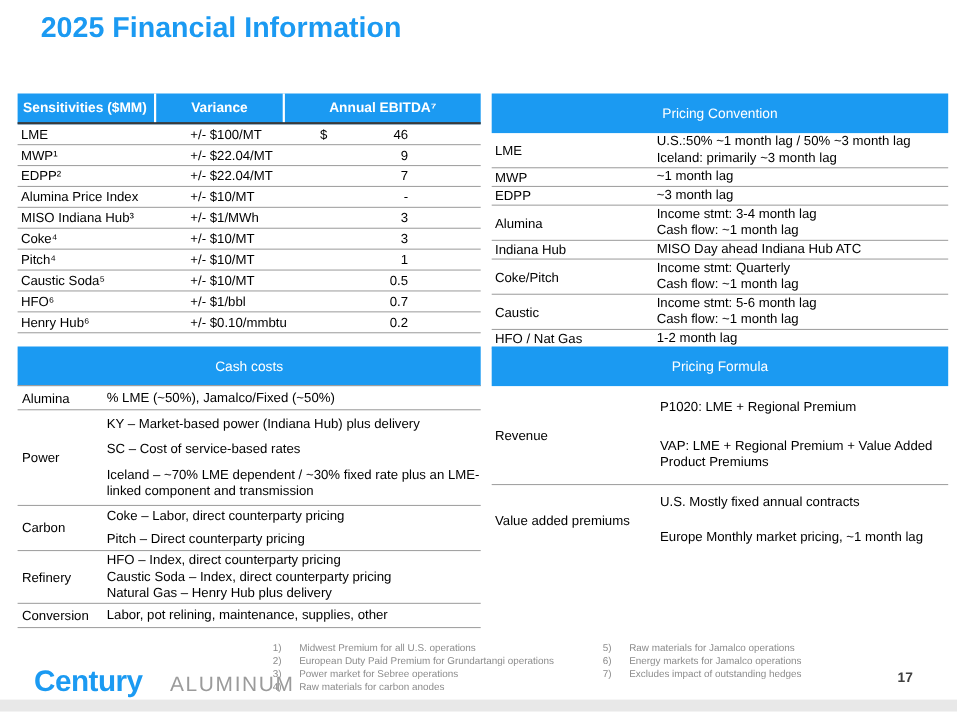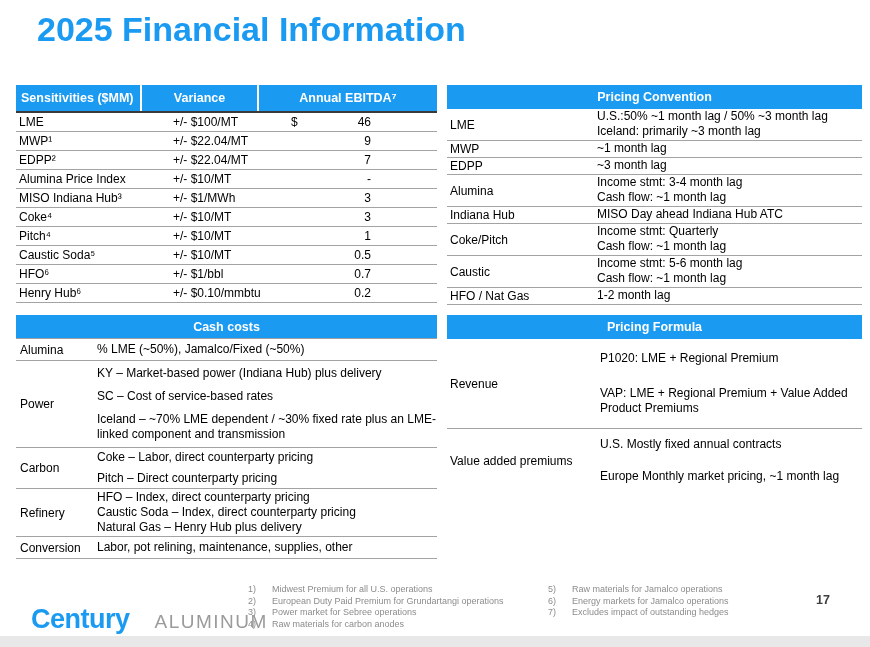--- a/index.html
+++ b/index.html
@@ -1,28 +1,28 @@
 <!DOCTYPE html>
 <html style="--accent: #1B9AF2; --border: #A3A3A3;"><head>
 <meta charset="utf-8">
 <style>
   :root { --accent: #1B9AF2; --border: #A3A3A3; }
   * { box-sizing: border-box; margin: 0; padding: 0; }
   body { background: #ffffff; font-family: "Liberation Sans", "DejaVu Sans", sans-serif; }
   .slide { position: relative; width: 870px; height: 647px; background: #fff; overflow: hidden; color: #000; }
 
-  .page-title { position: absolute; left: 37px; top: 10px; font-size: 34px; font-weight: bold; color: var(--accent); }
+  .page-title { position: absolute; left: 37px; top: 10px; font-size: 26px; font-weight: bold; color: var(--accent); }
 
   .tbl { position: absolute; font-size: 12px; }
   #sens    { left: 16px;  top: 85px;  width: 421px; }
   #conv    { left: 447px; top: 85px;  width: 415px; }
   #cash    { left: 16px;  top: 315px; width: 421px; }
   #formula { left: 447px; top: 315px; width: 415px; }
 
-  .tbl-header { height: 24px; background: var(--accent); color: #fff; font-weight: bold; font-size: 12.5px;
+  .tbl-header { height: 36px; background: var(--accent); color: #fff; font-weight: normal; font-size: 12.5px;
                 display: flex; align-items: center; justify-content: center; }
   .tbl-header.underline-light { border-bottom: 1px solid #9e9e9e; }
 
   
   .s-head { display: flex; height: 28px; background: var(--accent); color: #fff; font-weight: bold; font-size: 12.5px;
             border-bottom: 2px solid #3a3a3a; }
   .s-h1 { width: 124px; display: flex; align-items: center; padding-left: 5px; }
   .s-h2 { width: 117px; display: flex; align-items: center; justify-content: center; border-left: 2px solid #fff; }
   .s-h3 { flex: 1; display: flex; align-items: center; justify-content: center; border-left: 2px solid #fff; }
   .s-row { display: flex; align-items: center; height: 19px; border-bottom: 1px solid var(--border); }
@@ -62,21 +62,21 @@
   .fns { position: absolute; top: 584px; font-size: 9px; line-height: 11.5px; color: #8C8C8C; }
   #fn-left  { left: 248px; }
   #fn-right { left: 548px; }
   .fn { display: flex; }
   .fn-num { width: 24px; flex: none; }
 
   
   .logo { position: absolute; left: 31px; top: 604px; display: flex; align-items: baseline; white-space: nowrap; gap: 17px; }
   .logo-primary   { color: var(--accent); font-weight: bold; font-size: 27px; letter-spacing: -0.5px; }
   .logo-secondary { color: #9B9B9B; font-size: 19px; letter-spacing: 1.5px; margin-left: 8px; }
-  .page-number { position: absolute; left: 816px; top: 593px; font-size: 12.5px; font-weight: bold; color: #3f3f3f; }
+  .page-number { position: absolute; left: 816px; top: 609px; font-size: 12.5px; font-weight: bold; color: #3f3f3f; }
   .bottom-strip { position: absolute; left: 0; top: 636px; width: 870px; height: 11px; background: #e8e8e8; }
 </style>
 </head>
 <body>
 
 <div class="slide">
 
   <h1 class="page-title">2025 Financial Information</h1>
 
   <div class="tbl" id="sens">

